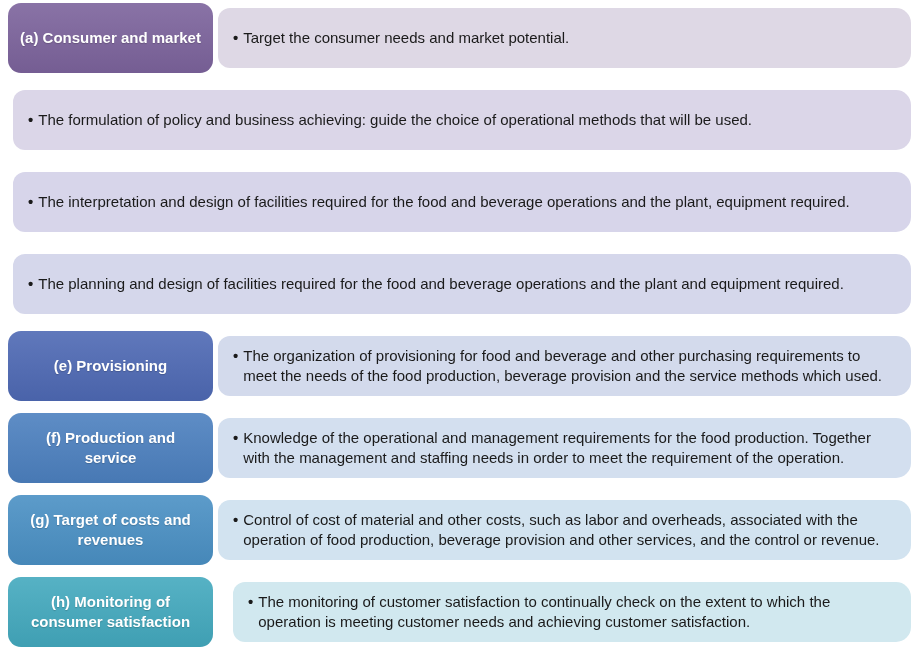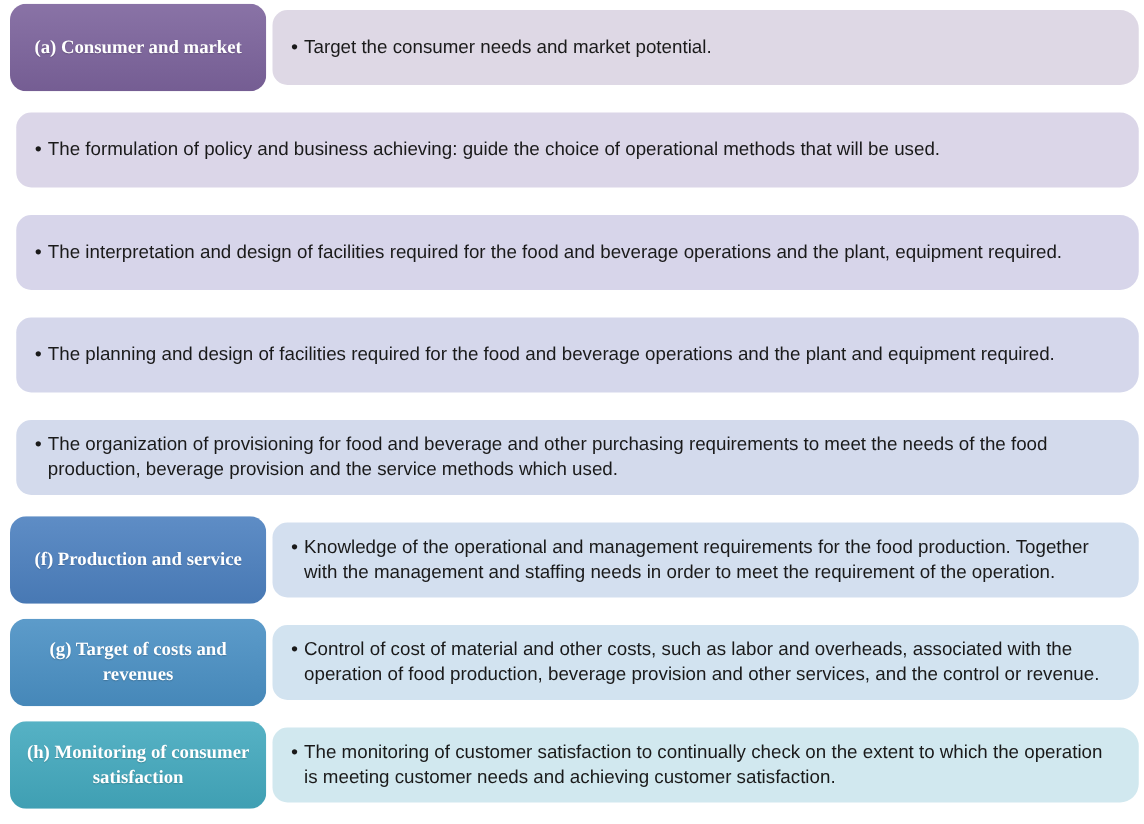--- a/index.html
+++ b/index.html
@@ -16,38 +16,37 @@
     width: 915px;
     height: 659px;
     padding: 3px 0 0 8px;
   }
   .row {
     display: flex;
     align-items: stretch;
     height: 70px;
     margin-bottom: 12px;
   }
-  .row:last-child { margin-bottom: 0; }
+  .row:last-child { margin-bottom: 0; gap: 15px; }
   .label-box {
     flex: 0 0 205px;
     box-sizing: border-box;
     border-radius: 13px;
     background-color: var(--accent);
     background-image: linear-gradient(180deg, rgba(255,255,255,0.10), rgba(0,0,0,0.06));
     display: flex;
     align-items: center;
     justify-content: center;
     text-align: center;
     color: #ffffff;
     font-weight: bold;
     font-size: 15px;
     line-height: 20px;
     padding: 0 12px;
     text-shadow: 0 1px 1px rgba(0,0,0,0.18);
-    font-family: Liberation Serif, serif;
   }
   .content-col {
     flex: 1;
     margin-left: 5px;
     margin-right: 4px;
     display: flex;
     align-items: center;
   }
   .content-box {
     box-sizing: border-box;
@@ -117,20 +116,23 @@
       <div class="content-box">
         <div class="content-inner">
           <span class="bullet">•</span>
           <span class="content-text">The planning and design of facilities required for the food and beverage operations and the plant and equipment required.</span>
         </div>
       </div>
     </div>
   </div>
 
   <div class="row" style="--accent: #4E69B4; --tint: #D3DAEC;">
+    <div class="label-box">
+      <span>(e) Provisioning</span>
+    </div>
     <div class="content-col">
       <div class="content-box">
         <div class="content-inner">
           <span class="bullet">•</span>
           <span class="content-text">The organization of provisioning for food and beverage and other purchasing requirements to meet the needs of the food production, beverage provision and the service methods which used.</span>
         </div>
       </div>
     </div>
   </div>
 

